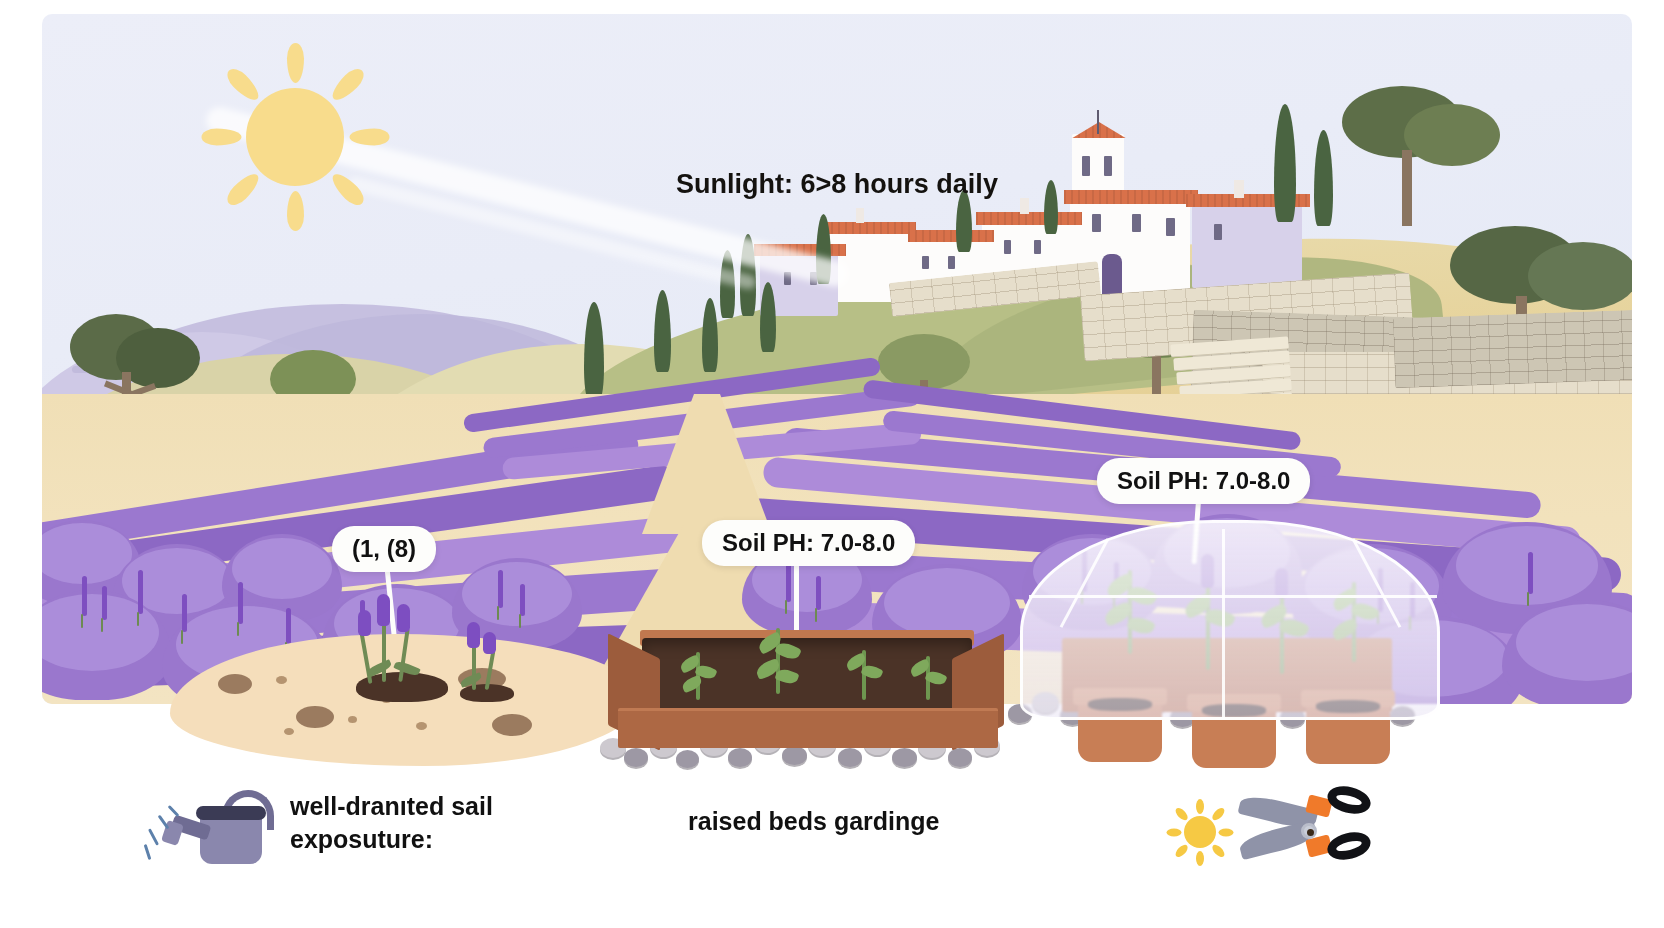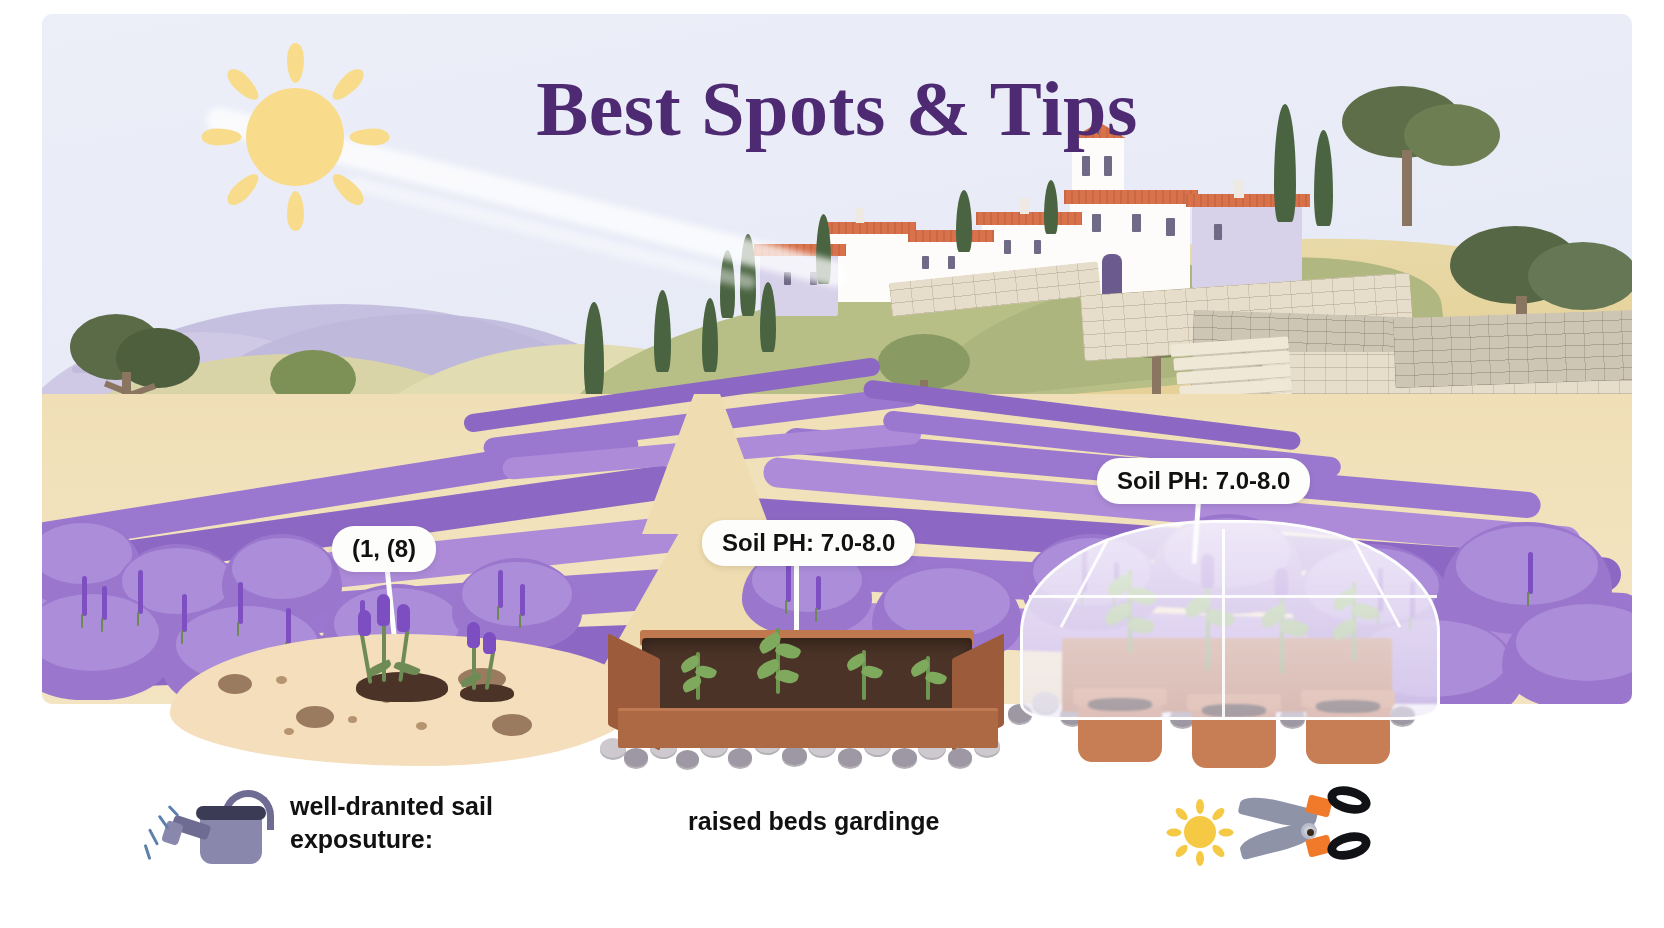--- a/index.html
+++ b/index.html
@@ -381,21 +381,21 @@
       <div class="ray" style="transform:rotate(0deg) translateY(-74px);"></div>
       <div class="ray" style="transform:rotate(45deg) translateY(-74px);"></div>
       <div class="ray" style="transform:rotate(90deg) translateY(-74px);"></div>
       <div class="ray" style="transform:rotate(135deg) translateY(-74px);"></div>
       <div class="ray" style="transform:rotate(180deg) translateY(-74px);"></div>
       <div class="ray" style="transform:rotate(225deg) translateY(-74px);"></div>
       <div class="ray" style="transform:rotate(270deg) translateY(-74px);"></div>
       <div class="ray" style="transform:rotate(315deg) translateY(-74px);"></div>
     </div>
 
-    <div class="title">Best Spots &amp; Tips</div>
+    <div class="subtitle">Sunlight: 6&gt;8 hours daily</div>
 
     <div class="pointer" style="left:348px;top:556px;height:100px;transform:rotate(-6deg);"></div>
     <div class="pill" style="left:290px;top:512px;">(1,   (8)</div>
 
     <div class="pointer" style="left:752px;top:550px;height:92px;"></div>
     <div class="pill" style="left:660px;top:506px;">Soil PH: 7.0-8.0</div>
 
     <div class="pointer" style="left:1152px;top:480px;height:70px;transform:rotate(4deg);"></div>
     <div class="pill" style="left:1055px;top:444px;">Soil PH: 7.0-8.0</div>
   </div>

